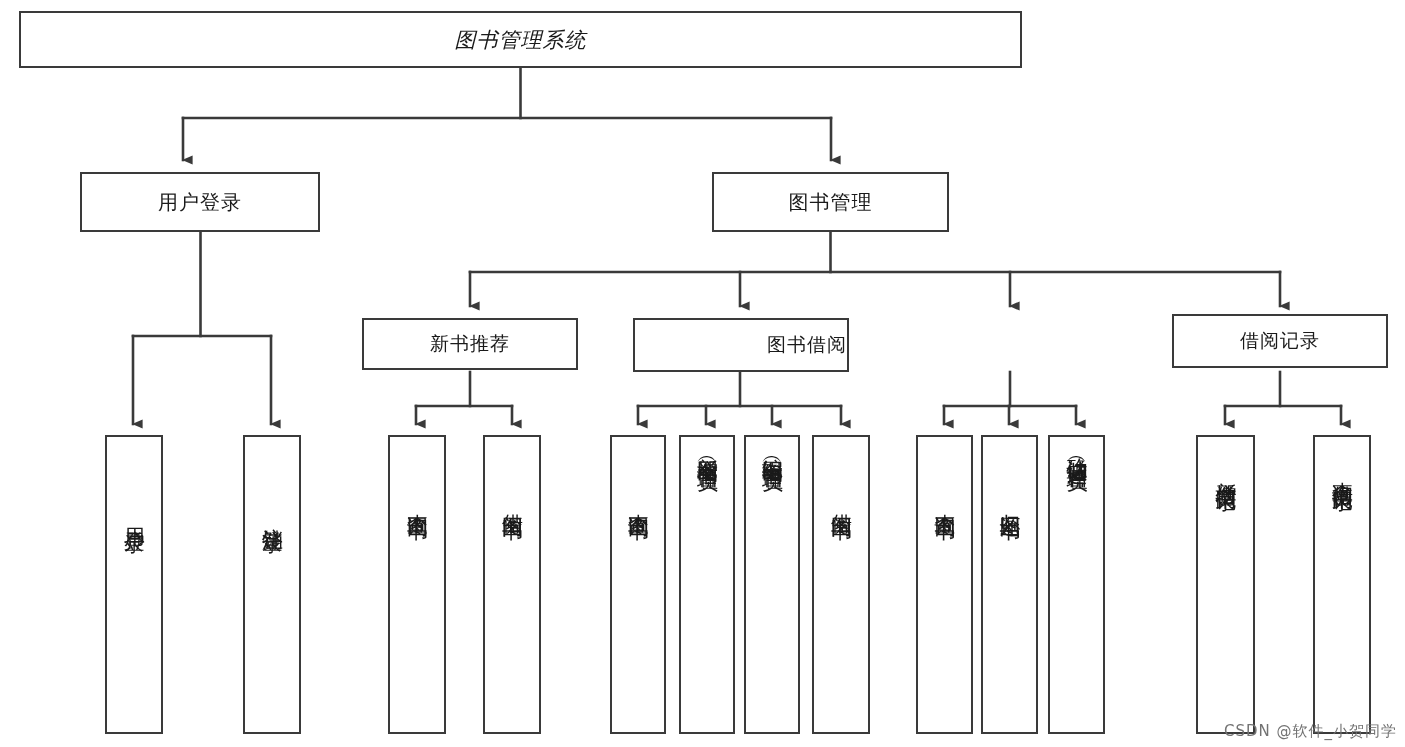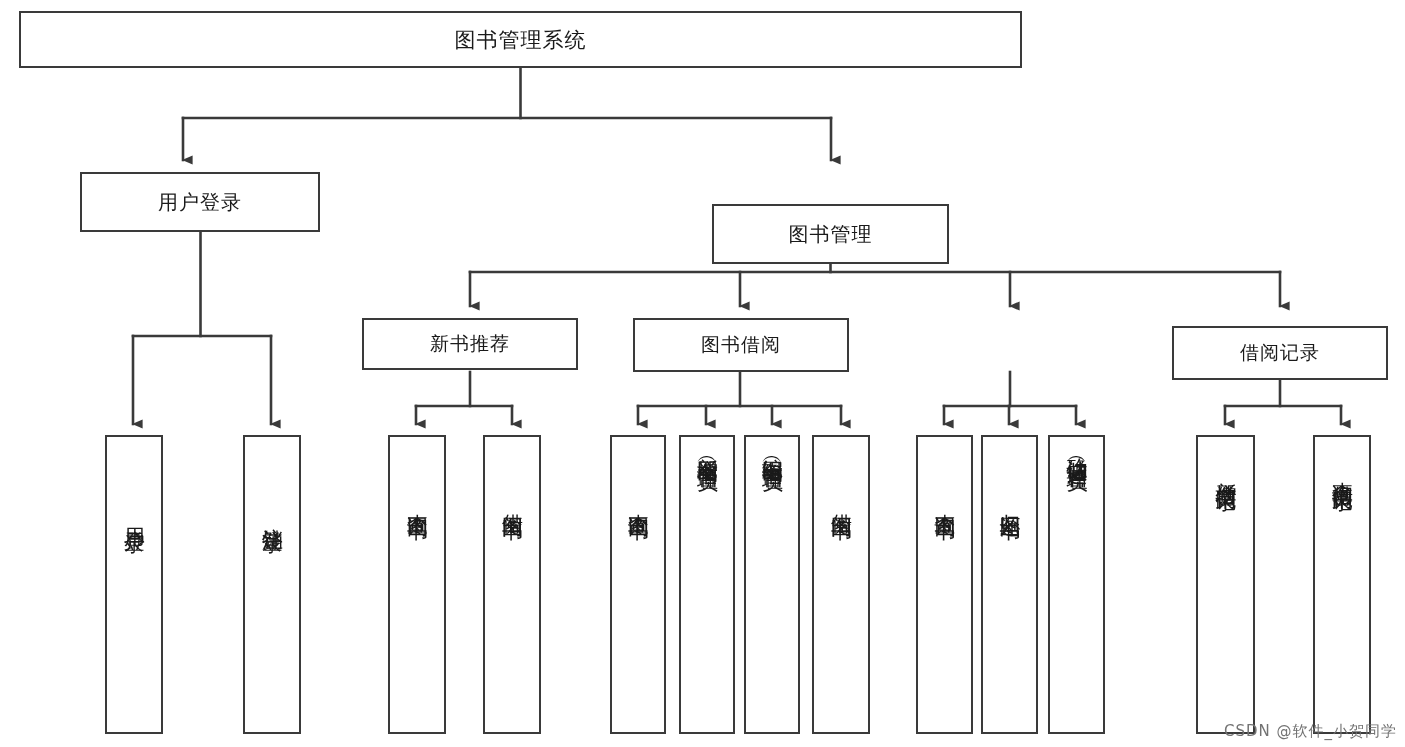--- a/index.html
+++ b/index.html
@@ -104,38 +104,38 @@
       <path d="M 1009 406 L 1009 424" marker-end="url(#arw)"></path>
       <path d="M 1076 406 L 1076 424" marker-end="url(#arw)"></path>
 
       <path d="M 1280 372 L 1280 406"></path>
       <path d="M 1225 406 L 1341 406"></path>
       <path d="M 1225 406 L 1225 424" marker-end="url(#arw)"></path>
       <path d="M 1341 406 L 1341 424" marker-end="url(#arw)"></path>
     </g>
   </svg>
 
-  <div class="node root" style="left:19px;top:11px;width:1003px;height:57px;">
+  <div class="node root" style="left:19px;top:11px;width:1003px;height:57px;font-style:italic;">
     <span>图书管理系统</span>
   </div>
 
   <div class="node lvl2" style="left:80px;top:172px;width:240px;height:60px;">
     <span>用户登录</span>
   </div>
-  <div class="node lvl2" style="left:712px;top:172px;width:237px;height:60px;margin-top:32px;">
+  <div class="node lvl2" style="left:712px;top:172px;width:237px;height:60px;">
     <span>图书管理</span>
   </div>
 
   <div class="node lvl3" style="left:362px;top:318px;width:216px;height:52px;">
     <span>新书推荐</span>
   </div>
-  <div class="node lvl3" style="left:633px;top:318px;width:216px;height:54px;">
+  <div class="node lvl3" style="left:633px;top:318px;width:216px;height:54px;justify-content:flex-end;">
     <span>图书借阅</span>
   </div>
-  <div class="node lvl3" style="left:1172px;top:326px;width:216px;height:54px;">
+  <div class="node lvl3" style="left:1172px;top:314px;width:216px;height:54px;">
     <span>借阅记录</span>
   </div>
 
   <div class="node leaf" style="left:105px;top:435px;width:58px;height:299px;padding-top:74px;">
     <span>用户登录</span>
   </div>
   <div class="node leaf" style="left:243px;top:435px;width:58px;height:299px;padding-top:74px;">
     <span>注销登录</span>
   </div>
 

